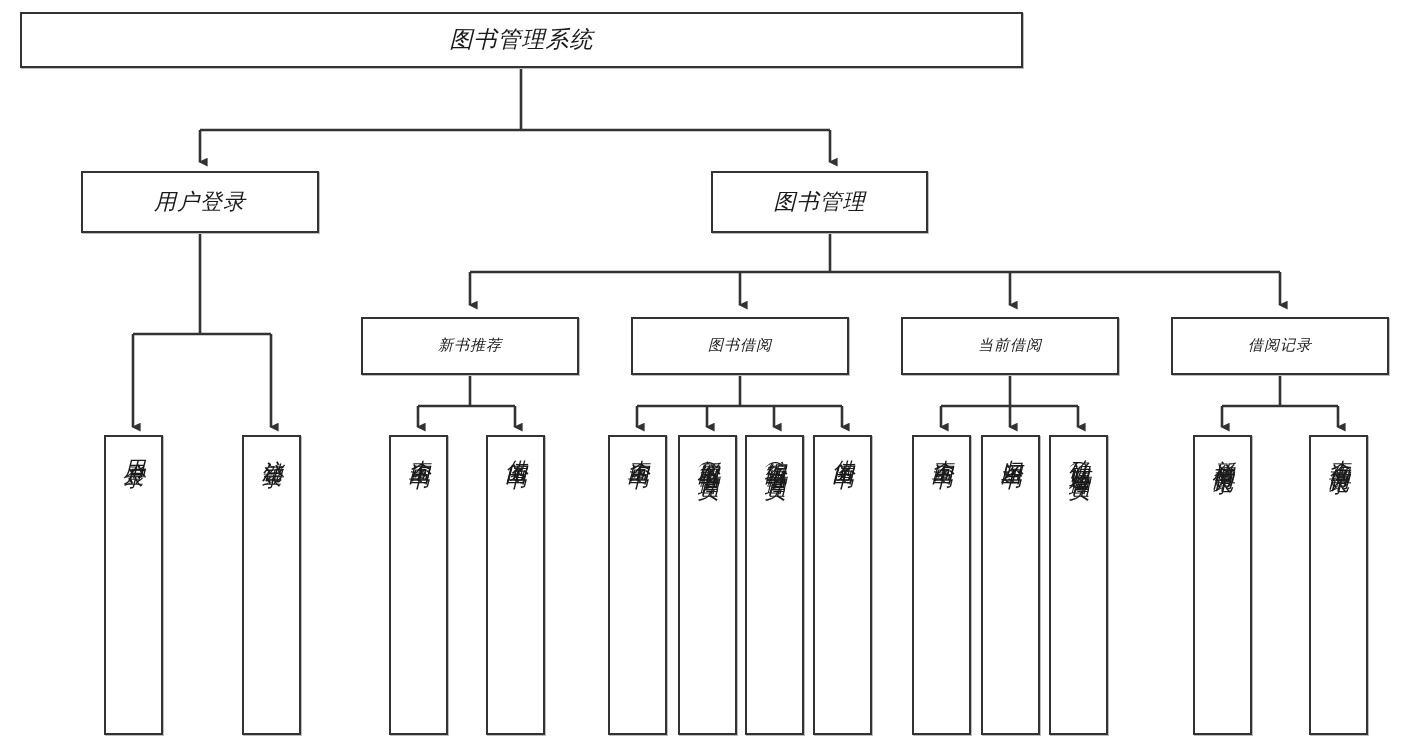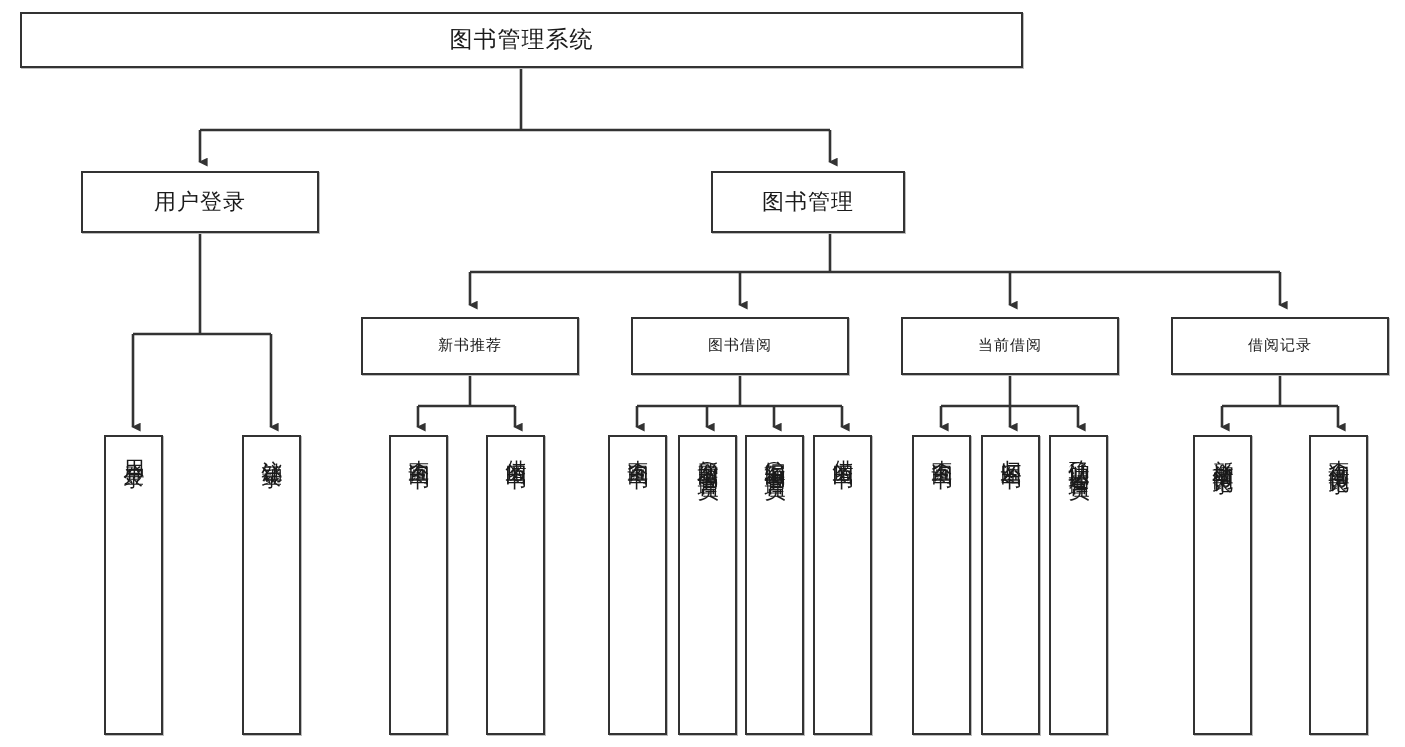--- a/index.html
+++ b/index.html
@@ -40,20 +40,21 @@
   .node.horiz {
     writing-mode: horizontal-tb;
   }
   .node-label {
     display: block;
     text-align: left;
     line-height: 1.18;
     letter-spacing: 1px;
     color: #1a1a1a;
     white-space: nowrap;
+    font-style: italic;
   }
   .node.root .node-label { font-size: 23px; }
   .node.level2 .node-label { font-size: 22px; }
   .node.level3 .node-label { font-size: 15px; }
 
   
   .node.leaf {
     align-items: flex-start;
     justify-content: center;
     padding-top: 6px;
@@ -133,21 +134,21 @@
   </svg>
 
   <div class="node root horiz" style="left:20px; top:12px; width:1003px; height:56px;">
     <span class="node-label">图书管理系统</span>
   </div>
 
   <div class="node level2 horiz" style="left:81px; top:171px; width:238px; height:62px;">
     <span class="node-label">用户登录</span>
   </div>
 
-  <div class="node level2 horiz" style="left:711px; top:171px; width:194px; height:62px;">
+  <div class="node level2 horiz" style="left:711px; top:171px; width:217px; height:62px;">
     <span class="node-label">图书管理</span>
   </div>
 
   <div class="node level3 horiz" style="left:361px; top:317px; width:218px; height:58px;">
     <span class="node-label">新书推荐</span>
   </div>
 
   <div class="node level3 horiz" style="left:631px; top:317px; width:218px; height:58px;">
     <span class="node-label">图书借阅</span>
   </div>

